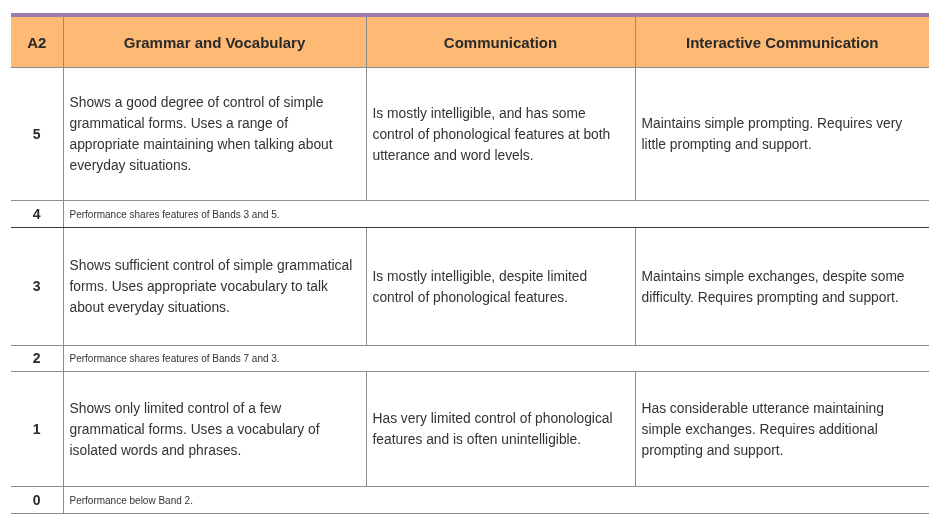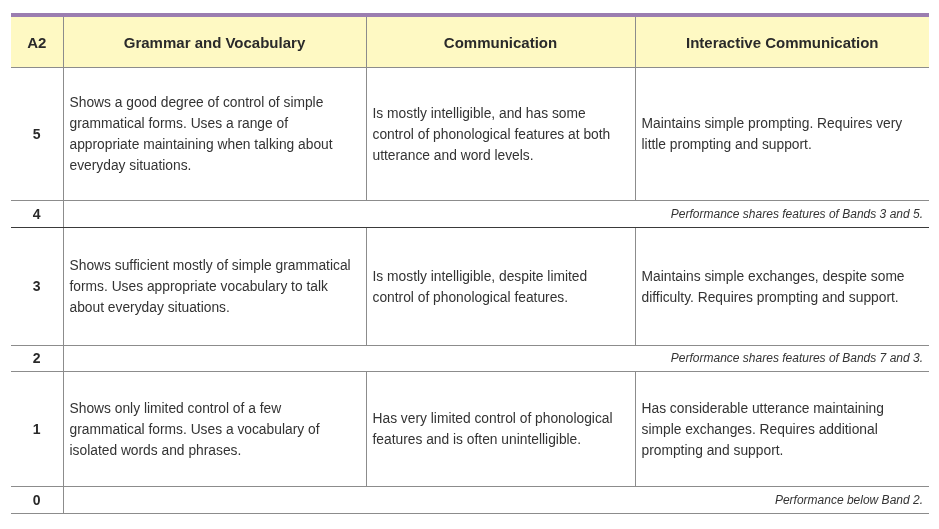--- a/index.html
+++ b/index.html
@@ -20,21 +20,21 @@
       left: 11px;
       top: 13px;
       width: 918px;
     }
     table {
       border-collapse: collapse;
       width: 918px;
       table-layout: fixed;
     }
     thead tr {
-      background: #fef9c3;
+      background: #fdba74;
       border-top: 4px solid #9b7db0;
     }
     th {
       text-align: center;
       font-weight: bold;
       font-size: 15px;
       height: 50px;
       padding: 0 7px;
       color: #2a2a2a;
       border-bottom: 1px solid #8c8c8c;
@@ -55,23 +55,22 @@
       color: #333333;
     }
     td.band {
       border-left: none;
       text-align: center;
       font-weight: bold;
       font-size: 14px;
       color: #2a2a2a;
     }
     td.shared {
-      text-align: right;
-      font-style: italic;
-      font-size: 12px;
+      text-align: left;
+      font-size: 10px;
     }
     tr.dark-bottom td {
       border-bottom: 1px solid #3a3a3a;
     }
     col.c0 { width: 52px; }
     col.c1 { width: 303px; }
     col.c2 { width: 269px; }
     col.c3 { width: 294px; }
   </style>
 </head>
@@ -99,21 +98,21 @@
         <td>Shows a good degree of control of simple grammatical forms. Uses a range of appropriate maintaining when talking about everyday situations.</td>
         <td>Is mostly intelligible, and has some control of phonological features at both utterance and word levels.</td>
         <td>Maintains simple prompting. Requires very little prompting and support.</td>
       </tr>
       <tr class="dark-bottom" style="height:27px;">
         <td class="band">4</td>
         <td class="shared" colspan="3">Performance shares features of Bands 3 and 5.</td>
       </tr>
       <tr style="height:118px;">
         <td class="band">3</td>
-        <td>Shows sufficient mostly of simple grammatical forms. Uses appropriate vocabulary to talk about everyday situations.</td>
+        <td>Shows sufficient control of simple grammatical forms. Uses appropriate vocabulary to talk about everyday situations.</td>
         <td>Is mostly intelligible, despite limited control of phonological features.</td>
         <td>Maintains simple exchanges, despite some difficulty. Requires prompting and support.</td>
       </tr>
       <tr style="height:26px;">
         <td class="band">2</td>
         <td class="shared" colspan="3">Performance shares features of Bands 7 and 3.</td>
       </tr>
       <tr style="height:115px;">
         <td class="band">1</td>
         <td>Shows only limited control of a few grammatical forms. Uses a vocabulary of isolated words and phrases.</td>

